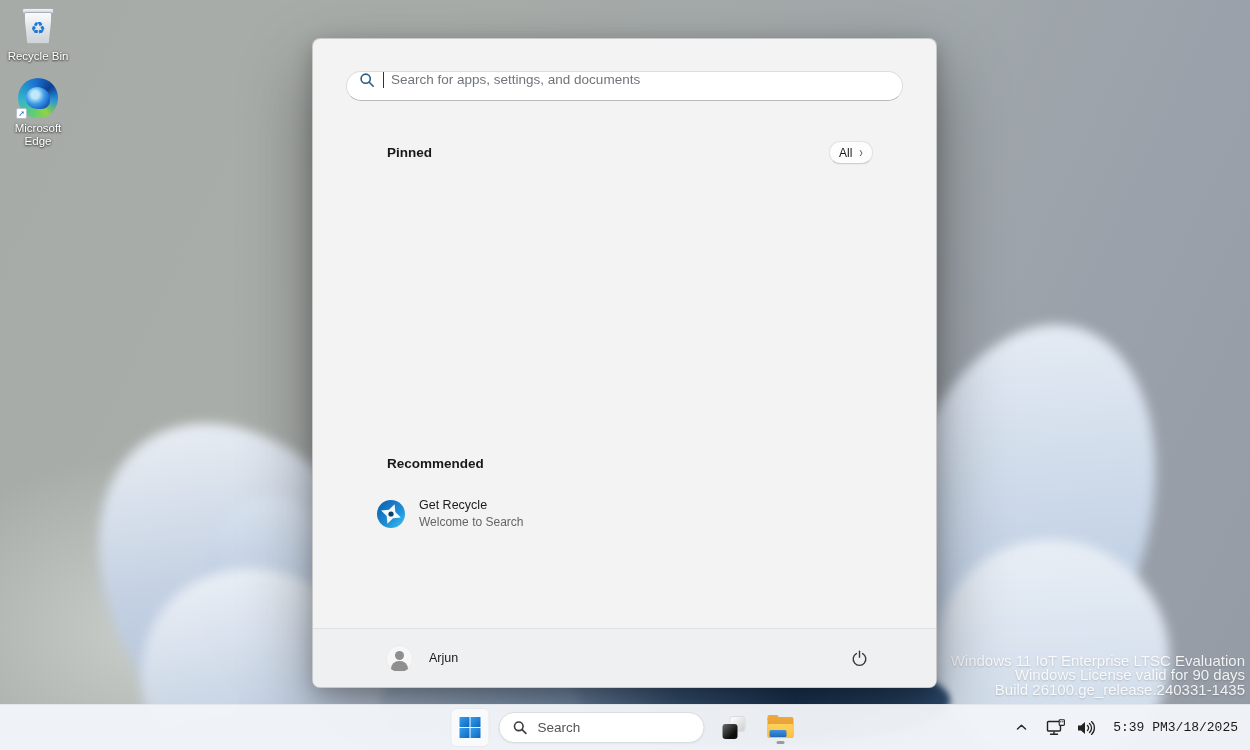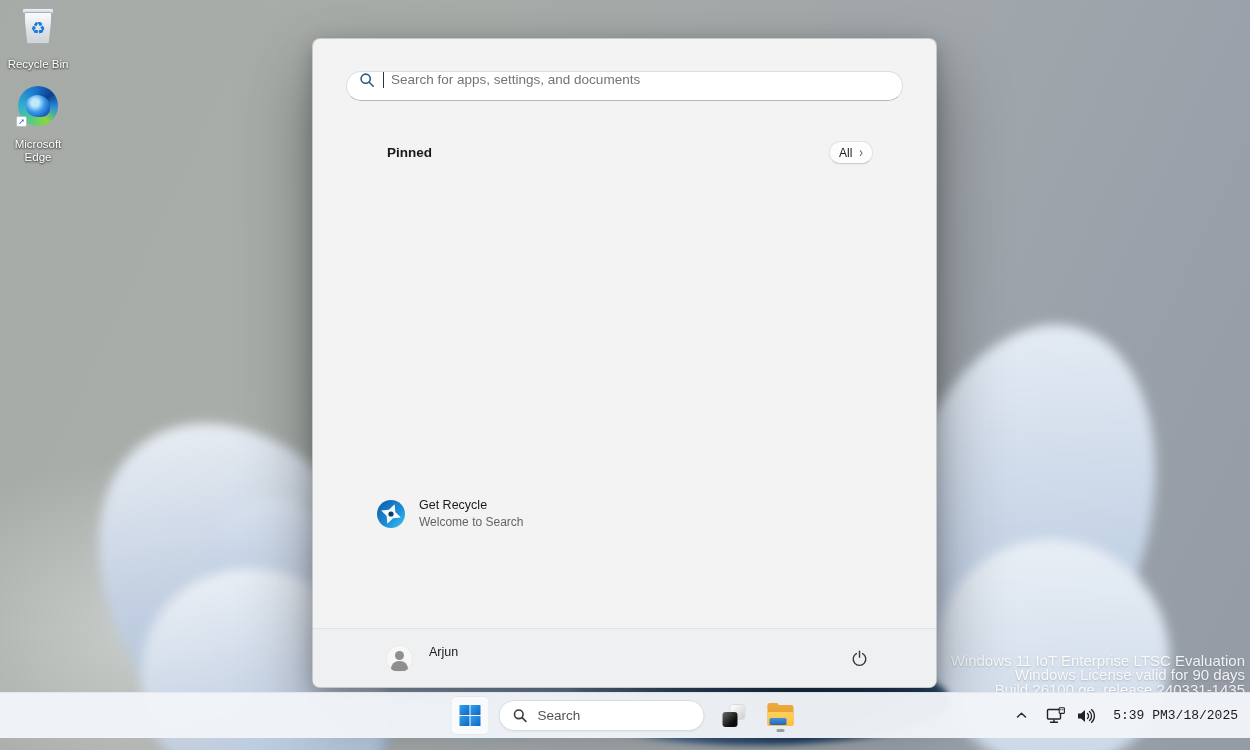--- a/index.html
+++ b/index.html
@@ -30,21 +30,21 @@
         background:linear-gradient(90deg,#aebfd4,#7f98b8); }
 
   
   .watermark { position:absolute; right:5px; bottom:52px; text-align:right; z-index:3;
                color:rgba(255,255,255,0.88); font-size:15px; line-height:14.8px;
                text-shadow:0 1px 2px rgba(0,0,0,0.18); }
 
   
   .desk-icons { position:absolute; left:0; top:6px; width:82px; z-index:2; }
   .desk-item { width:76px; margin:0 0 14px 0; display:flex; flex-direction:column; align-items:center; cursor:default; }
-  .desk-item .dlabel { margin-top:12px; font-size:11.5px; color:#fff; text-align:center; line-height:13.5px;
+  .desk-item .dlabel { margin-top:4px; font-size:11.5px; color:#fff; text-align:center; line-height:13.5px;
                        text-shadow:0 1px 2px rgba(0,0,0,0.65), 0 0 3px rgba(0,0,0,0.4); max-width:70px; }
   .bin-icon { width:36px; height:40px; position:relative; }
   .bin-body { position:absolute; left:4px; top:6px; width:28px; height:32px;
       background:linear-gradient(180deg,#fafbfc,#dde1e5 60%,#cfd4d9);
       border:1px solid #aab0b6; border-radius:2px 2px 4px 4px;
       clip-path:polygon(0 0,100% 0,88% 100%,12% 100%); display:flex; align-items:center; justify-content:center; }
   .bin-lid { position:absolute; left:2px; top:2px; width:32px; height:6px;
       background:linear-gradient(180deg,#f2f4f6,#ccd1d6); border:1px solid #a8aeb4; border-radius:2px; }
   .bin-sym { color:#1d7ad4; font-size:17px; line-height:17px; }
   .edge-icon { width:40px; height:40px; border-radius:50%; position:relative;
@@ -76,31 +76,31 @@
   .all-btn .chev { color:#5a5a5a; font-size:11px; line-height:11px; transform:scaleY(1.3); }
   .row-recommended { top:417px; }
 
   .rec-item { position:absolute; left:55px; top:451px; width:250px; display:flex; align-items:center;
       gap:13px; padding:8px; border-radius:4px; cursor:pointer; }
   .rec-title { font-size:12.5px; color:#1b1b1b; }
   .rec-sub { font-size:12px; color:#646464; margin-top:3px; }
 
   .sm-bottom { position:absolute; left:0; right:0; bottom:0; height:59px; background:#eef0f1;
       border-top:1px solid #e2e2e2; display:flex; align-items:center; padding:0 60px 0 65px; }
-  .user-chip { display:flex; gap:16px; padding:5px 8px; border-radius:4px; cursor:pointer; }
+  .user-chip { display:flex; align-items:center; gap:16px; padding:5px 8px; border-radius:4px; cursor:pointer; }
   .avatar { width:27px; height:27px; border-radius:50%; background:#f7f7f7; position:relative; overflow:hidden;
             box-shadow:inset 0 0 0 1px rgba(0,0,0,0.05); }
   .avatar .head { position:absolute; left:9px; top:6px; width:9px; height:9px; border-radius:50%; background:#8f8f8f; }
   .avatar .shoulders { position:absolute; left:5px; top:16px; width:17px; height:10px; border-radius:8px 8px 0 0; background:#8f8f8f; }
   .user-name { font-size:12.5px; color:#1b1b1b; }
   .power-btn { margin-left:auto; width:34px; height:34px; border-radius:4px; display:flex; align-items:center;
       justify-content:center; cursor:pointer; }
 
   
-  .taskbar { position:absolute; left:0; right:0; bottom:12px; height:46px; z-index:10;
+  .taskbar { position:absolute; left:0; right:0; bottom:0; height:46px; z-index:10;
       background:rgba(241,244,248,0.97); border-top:1px solid rgba(0,0,0,0.05);
       display:flex; align-items:center; }
   .tb-center { position:absolute; left:50%; transform:translateX(-50%); display:flex; align-items:center; gap:10px; height:100%; }
   .tb-btn { width:37px; height:37px; border-radius:5px; display:flex; align-items:center; justify-content:center;
       cursor:pointer; position:relative; }
   .tb-btn.active { background:rgba(255,255,255,0.65); box-shadow:0 0 0 1px rgba(0,0,0,0.03); }
   .win-logo { width:21px; height:21px; display:grid; grid-template-columns:10px 10px; grid-template-rows:10px 10px; gap:1px; }
   .win-logo span { background:linear-gradient(135deg,#34a0ee,#0f66c0); border-radius:0.5px; }
   .tb-search { width:206px; height:31px; background:#fff; border:1px solid #d9dde2; border-radius:16px;
       display:flex; align-items:center; gap:10px; padding:0 13px; cursor:pointer;
@@ -180,20 +180,23 @@
     </div>
 
     <div class="sm-row row-pinned">
       <span class="sm-heading">Pinned</span>
       <span class="all-btn">
         <span>All</span>
         <span class="chev">›</span>
       </span>
     </div>
 
+    <div class="sm-row row-recommended">
+      <span class="sm-heading">Recommended</span>
+    </div>
 
     <div class="rec-item">
       <svg class="glyph" width="30" height="30" viewBox="0 0 30 30">
         <defs>
           <linearGradient id="gsb" x1="0" y1="0" x2="1" y2="1">
             <stop offset="0" stop-color="#0d5aa8"></stop>
               <stop offset="0.6" stop-color="#1e8fd8"></stop>
               <stop offset="1" stop-color="#3ec6f0"></stop>
           </linearGradient>
         </defs>

